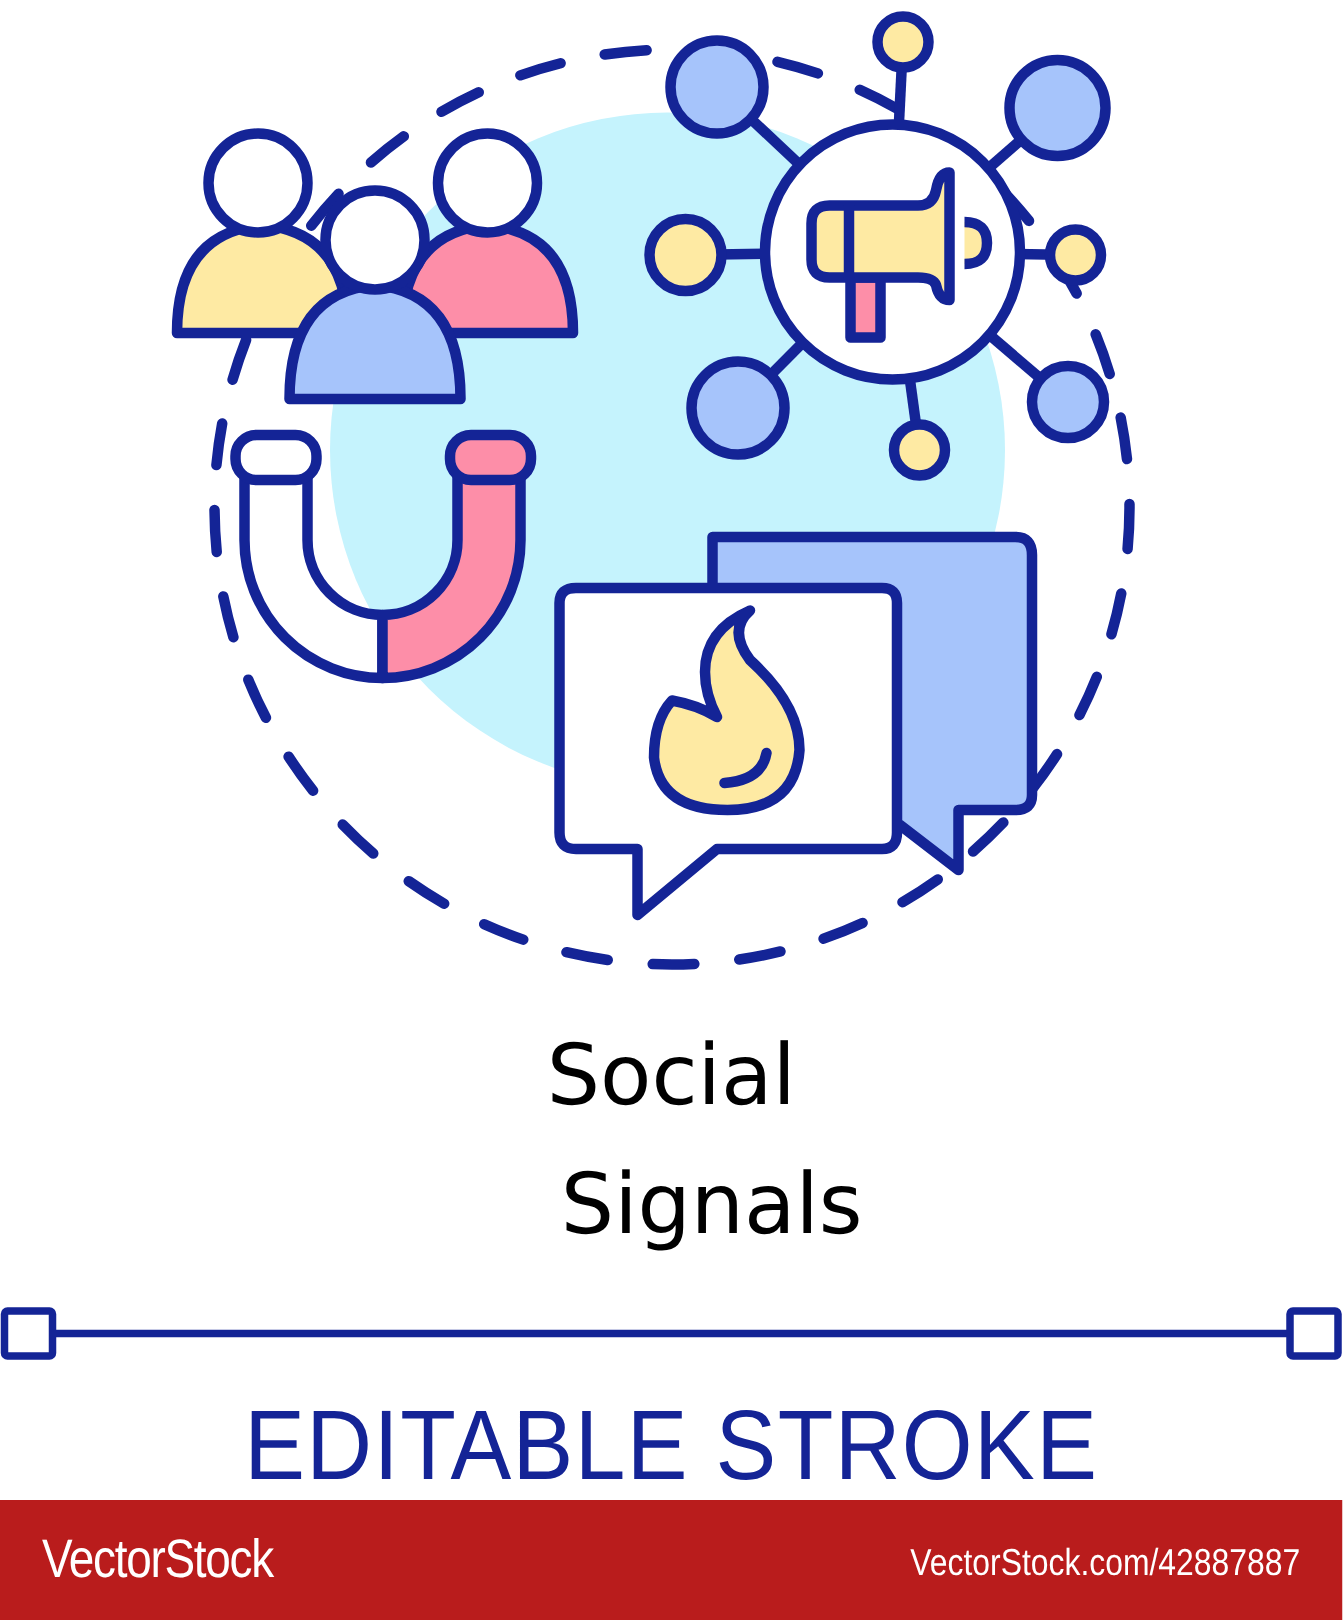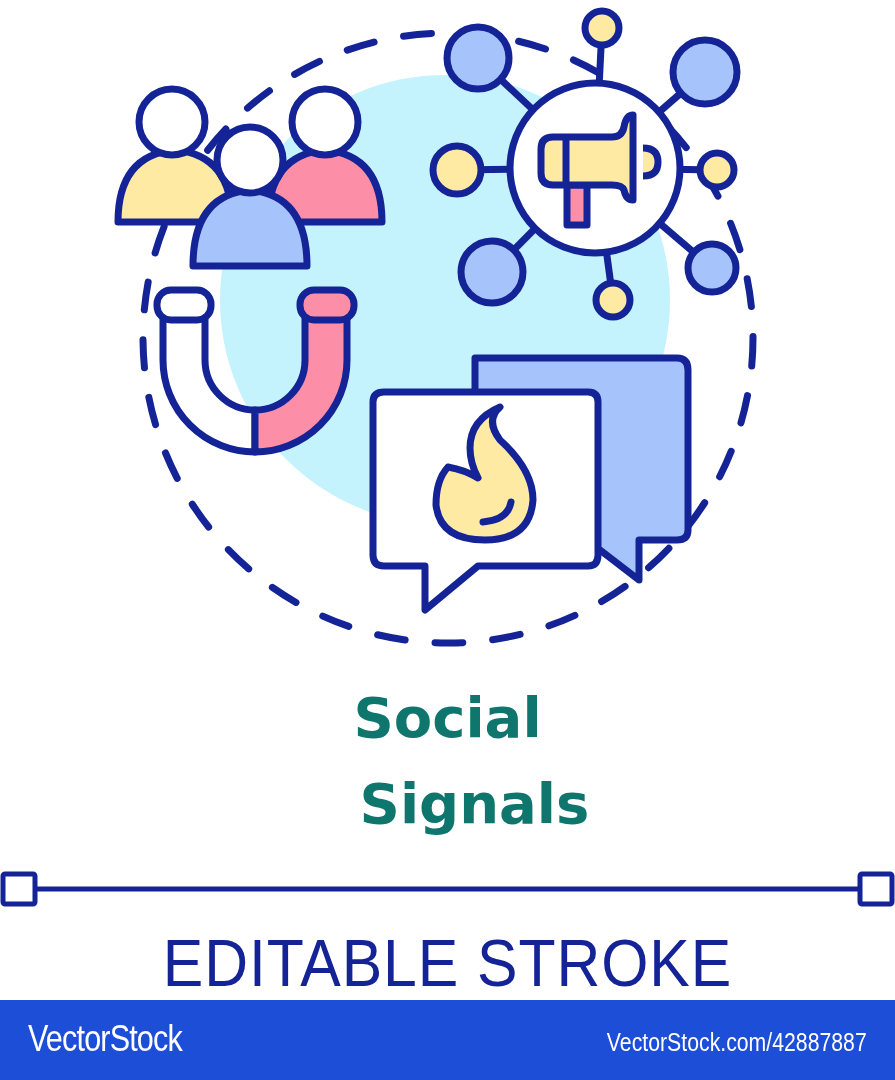--- a/index.html
+++ b/index.html
@@ -1,22 +1,22 @@
 <!DOCTYPE html>
 <html><head>
 <meta charset="utf-8">
 <style>
   html, body { margin:0; padding:0; background:#ffffff; }
   body { width:895px; height:1080px; position:relative; overflow:hidden; font-family:"DejaVu Sans", sans-serif; }
   #art { position:absolute; left:0; top:0; width:895px; height:1080px; }
-  .title { position:absolute; left:0; width:895px; text-align:center; color:#0f766e; font-family:"DejaVu Sans", sans-serif; font-weight:bold; font-size:56px; line-height:1; }
+  .title { position:absolute; left:0; width:895px; text-align:center; color:#000000; font-family:"DejaVu Sans", sans-serif; font-weight:normal; font-size:56px; line-height:1; }
   #t1 { top:690px; }
   #t2 { top:776px;padding-left:27px; }
   .stroke-label { position:absolute; top:930px; left:0; width:895px; text-align:center; color:#142496; font-family:"Liberation Sans", sans-serif; font-size:66px; letter-spacing:1px; transform:scaleX(0.92); line-height:1; }
-  .footer { position:absolute; left:0; top:1000px; width:895px; height:80px; background:#1d4ed8; }
+  .footer { position:absolute; left:0; top:1000px; width:895px; height:80px; background:#b91c1c; }
   .brand { position:absolute; left:28px; top:18px; color:#ffffff; font-family:"Liberation Sans", sans-serif; font-size:36px; transform:scaleX(0.85); transform-origin:left; letter-spacing:-1px; }
   .url { position:absolute; right:28px; top:28px; color:#ffffff; font-family:"Liberation Sans", sans-serif; font-size:25px; transform:scaleX(0.85); transform-origin:right; }
 </style>
 </head>
 <body>
 
 <svg id="art" viewBox="0 0 895 1080" xmlns="http://www.w3.org/2000/svg">
 
   <circle cx="448" cy="338" r="305" fill="none" stroke="#142496" stroke-width="7" stroke-linecap="round" stroke-dasharray="28 30"></circle>
 

